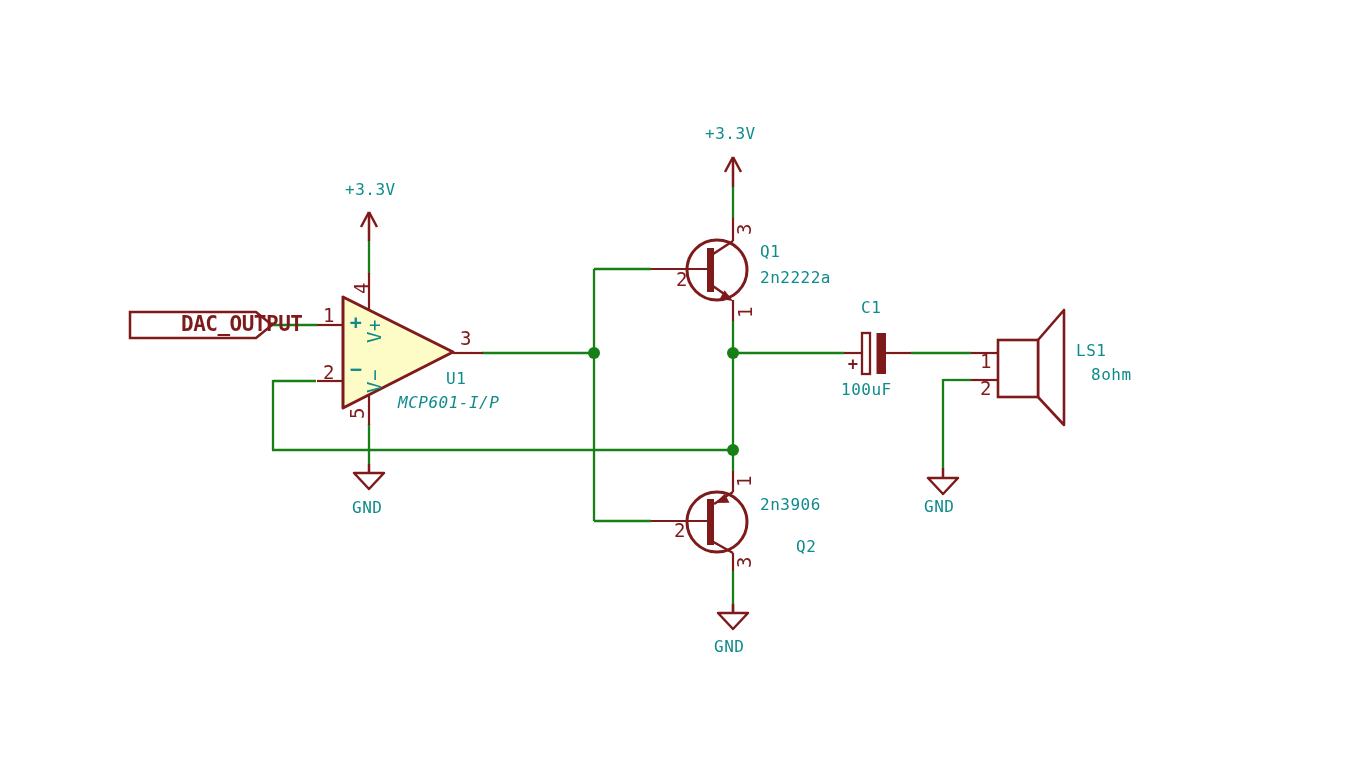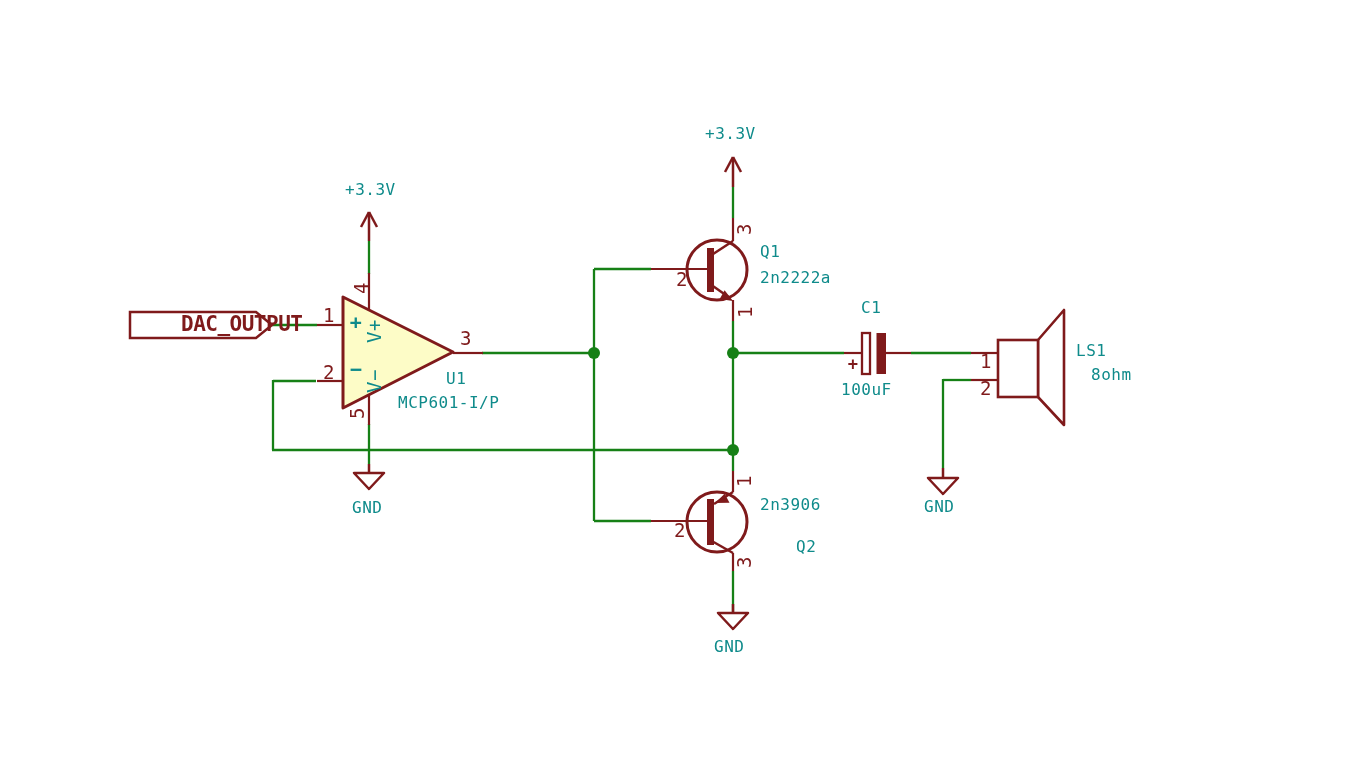--- a/index.html
+++ b/index.html
@@ -133,21 +133,21 @@
 
   <span class="t redt dactext" style="left:137px;top:314px;margin-left:44px;">DAC_OUTPUT</span>
 
   <span class="t teal f21" style="left:345px;top:182px;">+3.3V</span>
   <span class="t teal f21" style="left:705px;top:126px;">+3.3V</span>
   <span class="t teal f21" style="left:352px;top:500px;">GND</span>
   <span class="t teal f21" style="left:714px;top:639px;">GND</span>
   <span class="t teal f21" style="left:924px;top:499px;">GND</span>
 
   <span class="t teal f21" style="left:446px;top:371px;">U1</span>
-  <span class="t teal f21" style="left:398px;top:395px;">MCP601-I/P</span>
+  <span class="t teal f21" style="left:398px;top:395px;font-style:italic;">MCP601-I/P</span>
   <span class="t teal ctr" style="left:356px;top:322px;font-size:20px;font-weight:bold;">+</span>
   <span class="t teal ctr" style="left:356px;top:369px;font-size:20px;font-weight:bold;">−</span>
   <span class="t teal rotc f19" style="left:374px;top:331px;">V+</span>
   <span class="t teal rotc f19" style="left:374px;top:381px;">V−</span>
   <span class="t redt f19" style="left:323px;top:306px;">1</span>
   <span class="t redt f19" style="left:323px;top:363px;">2</span>
   <span class="t redt f19" style="left:460px;top:329px;">3</span>
   <span class="t redt rotc f19" style="left:361px;top:288px;">4</span>
   <span class="t redt rotc f19" style="left:357px;top:413px;">5</span>
 

